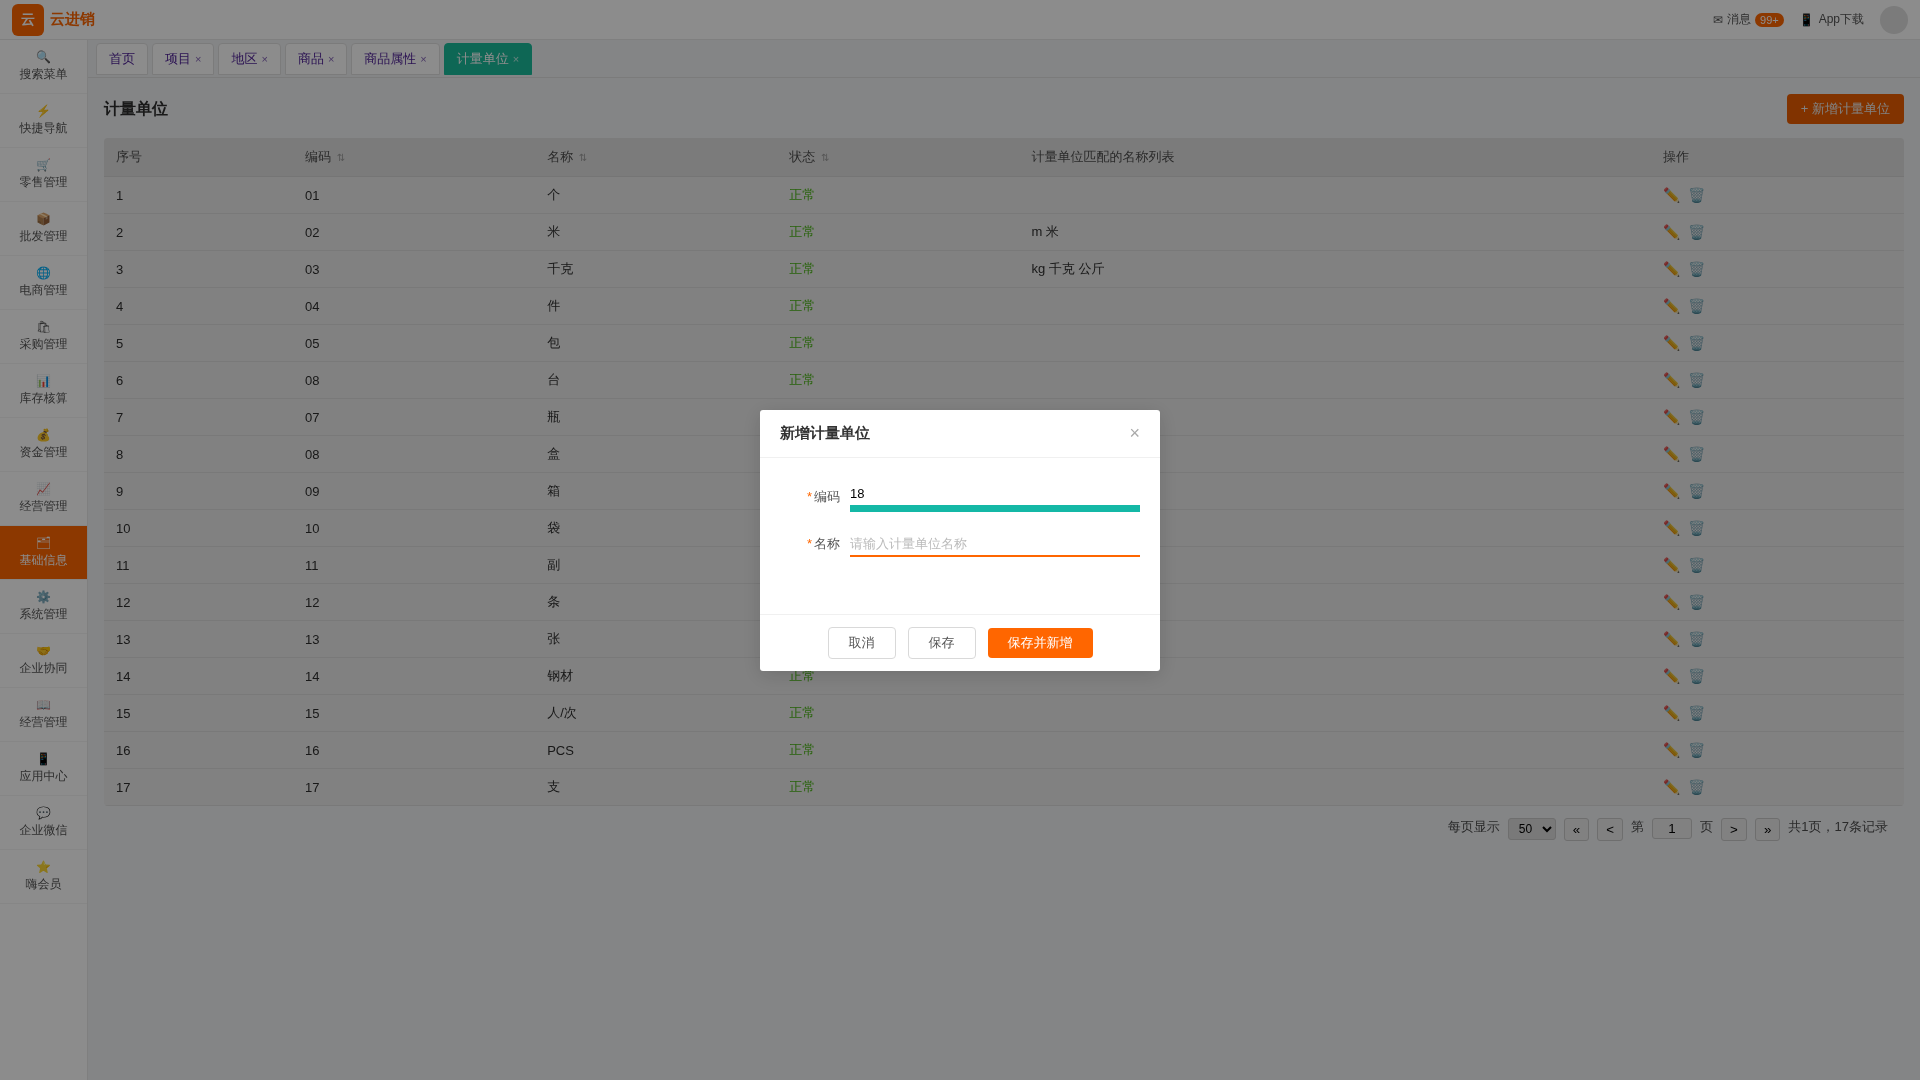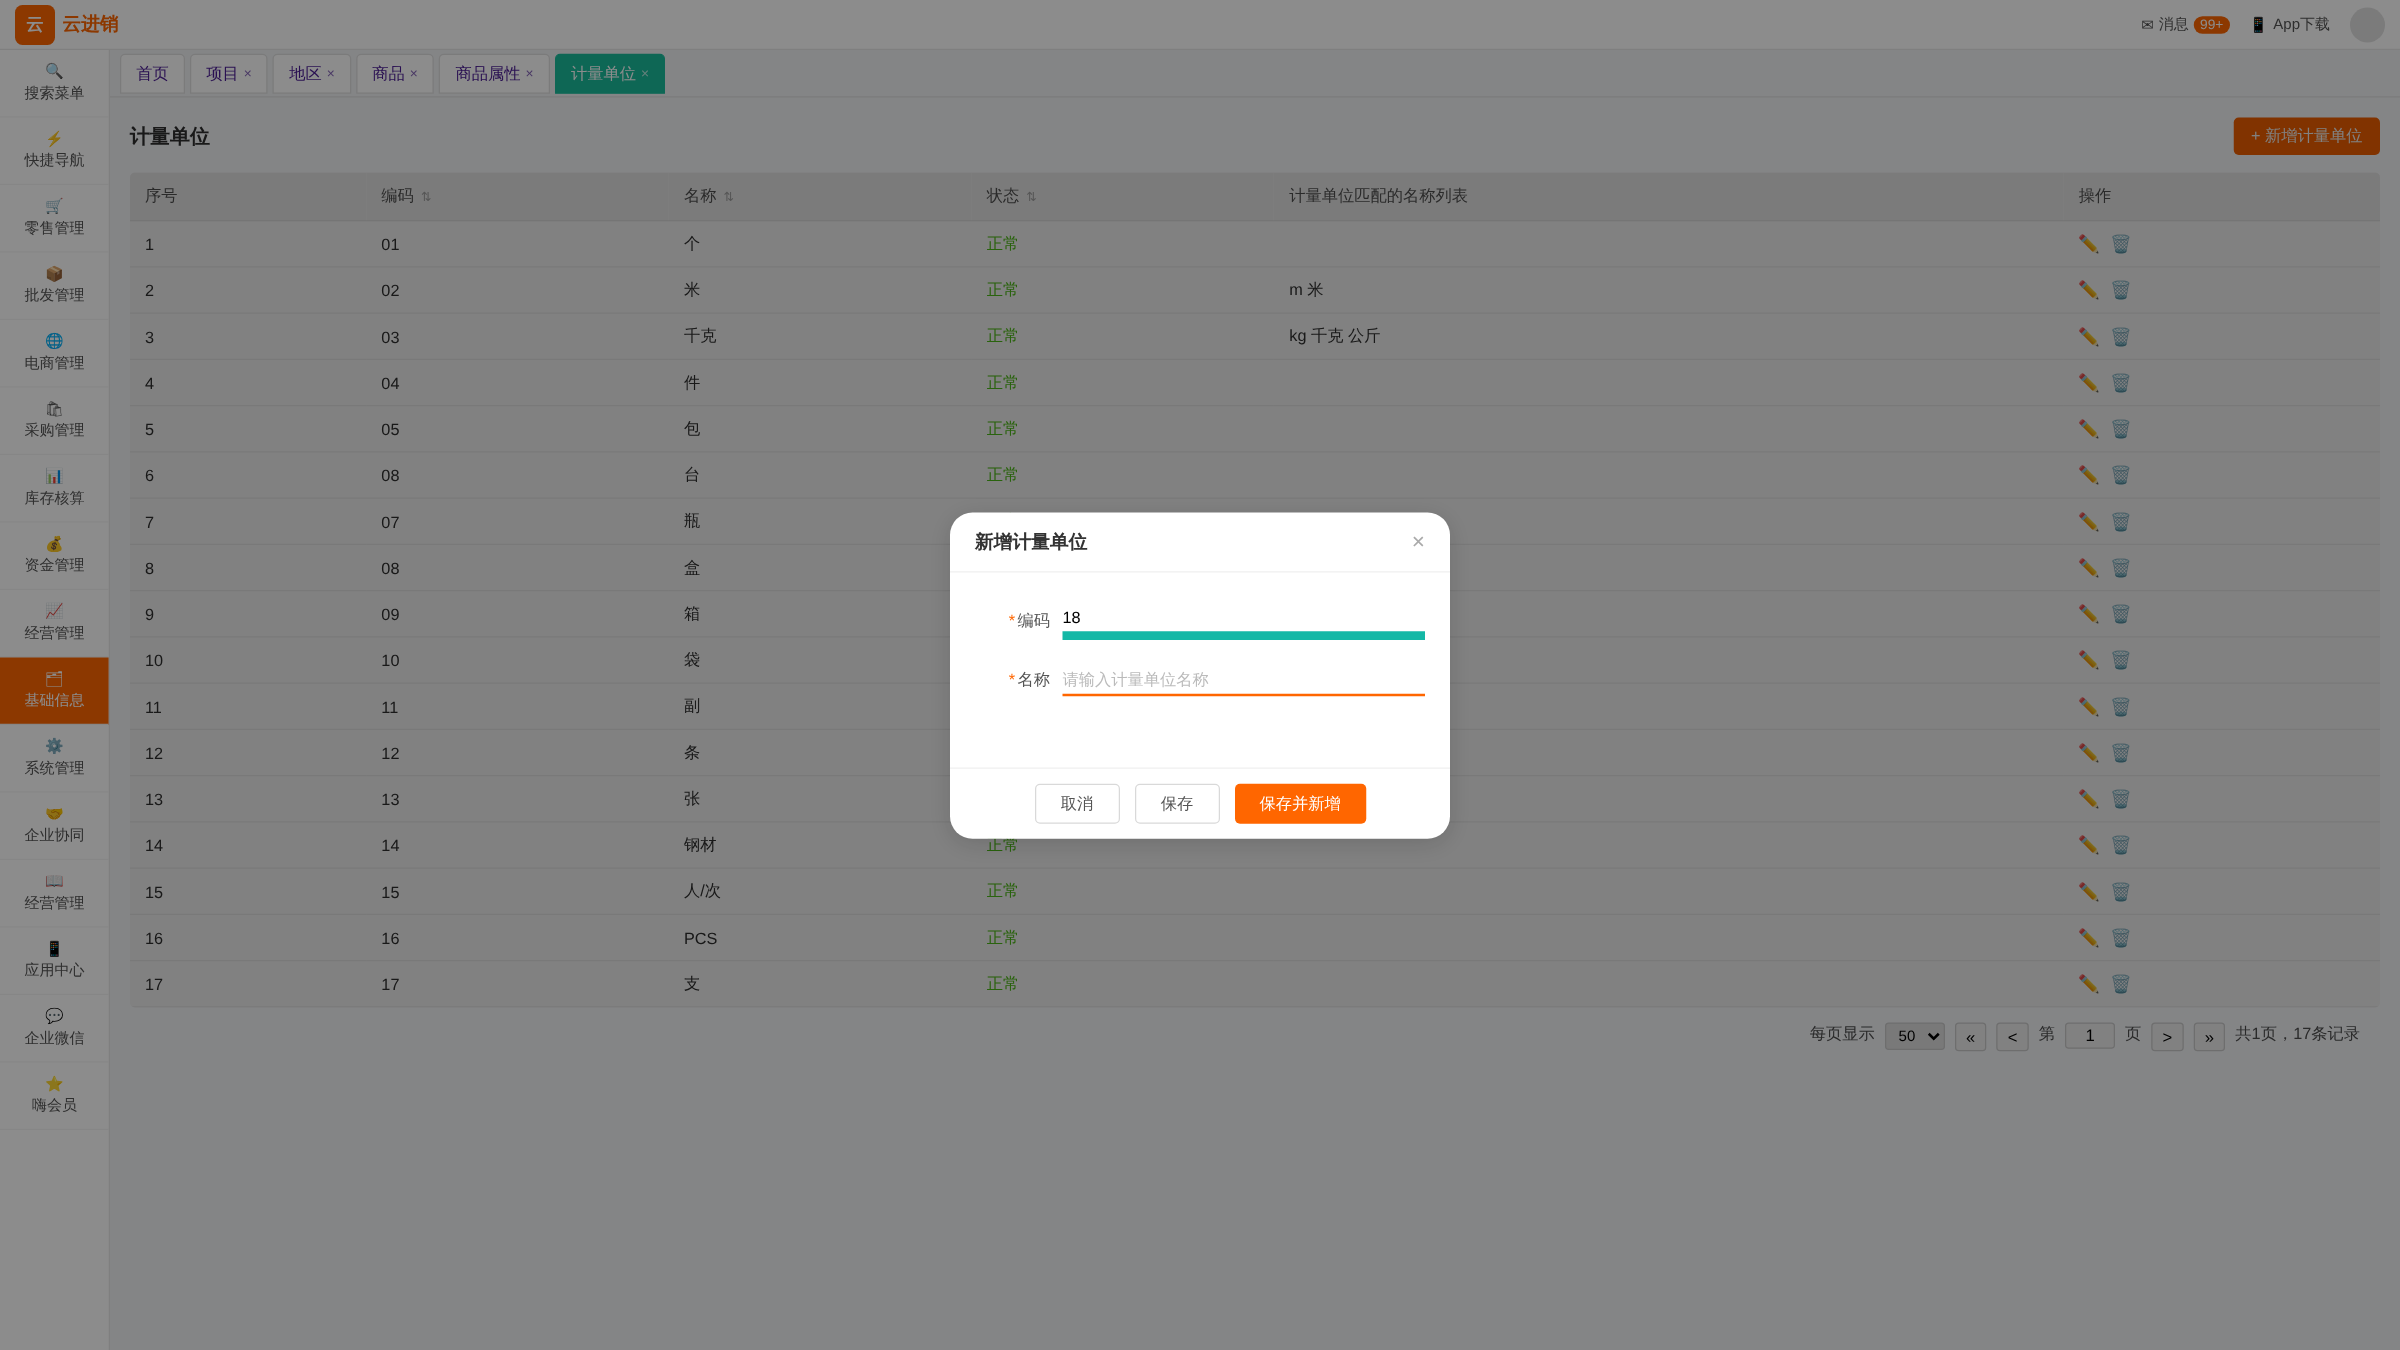--- a/index.html
+++ b/index.html
@@ -52,32 +52,32 @@
 
     
     .pagination { display: flex; align-items: flex-start; justify-content: flex-end; padding: 12px 16px; gap: 8px; font-size: 13px; color: #555; }
     .pagination-btn { border: 1px solid #d9d9d9; background: #fff; padding: 3px 8px; border-radius: 3px; cursor: pointer; }
     .page-input { width: 40px; border: 1px solid #d9d9d9; border-radius: 3px; padding: 2px 4px; text-align: center; }
 
     
     .overlay { position: fixed; top: 0; left: 0; width: 100%; height: 100%; background: rgba(0,0,0,0.45); z-index: 1000; display: flex; align-items: center; justify-content: center; }
 
     
-    .modal { background: #fff; border-radius: 18px; width: 400px; box-shadow: 0 4px 20px rgba(0,0,0,0.15); }
+    .modal { background: #fff; border-radius: 3px; width: 400px; box-shadow: 0 4px 20px rgba(0,0,0,0.15); }
     .modal-header { padding: 14px 20px; border-bottom: 1px solid #f0f0f0; display: flex; align-items: center; justify-content: space-between; }
     .modal-title { font-size: 15px; font-weight: bold; color: #333; }
     .modal-close { cursor: pointer; color: #aaa; font-size: 18px; line-height: 1; }
     .modal-body { padding: 24px 20px; }
     .form-row { display: flex; align-items: center; margin-bottom: 20px; }
     .form-label { width: 60px; text-align: right; font-size: 13px; color: #555; margin-right: 10px; }
     .required-star { color: #f60; margin-right: 2px; }
     .form-input { flex: 1; border: none; border-bottom: 7px solid #14b8a6; padding: 4px 0; font-size: 13px; outline: none; }
     .form-input.active-border { border-bottom: 2px solid #f60; }
     .form-input::placeholder { color: #bbb; }
-    .modal-footer { padding: 12px 20px; display: flex; justify-content: center; gap: 12px; border-top: 1px solid #f0f0f0; margin-top: 13px; }
+    .modal-footer { padding: 12px 20px; display: flex; align-items: center; justify-content: center; gap: 12px; border-top: 1px solid #f0f0f0; margin-top: 13px; }
     .btn-cancel { border: 1px solid #d9d9d9; background: #fff; color: #555; padding: 6px 20px; border-radius: 4px; cursor: pointer; font-size: 13px; }
     .btn-save { border: 1px solid #d9d9d9; background: #fff; color: #555; padding: 6px 20px; border-radius: 4px; cursor: pointer; font-size: 13px; }
     .btn-save-new { background: #f60; color: #fff; border: none; padding: 6px 20px; border-radius: 4px; cursor: pointer; font-size: 13px; }
 
     
     .dimmed { filter: brightness(0.92); pointer-events: none; }
 
     .select-box { border: 1px solid #d9d9d9; border-radius: 3px; padding: 2px 6px; font-size: 12px; }
   </style>
 </head>

